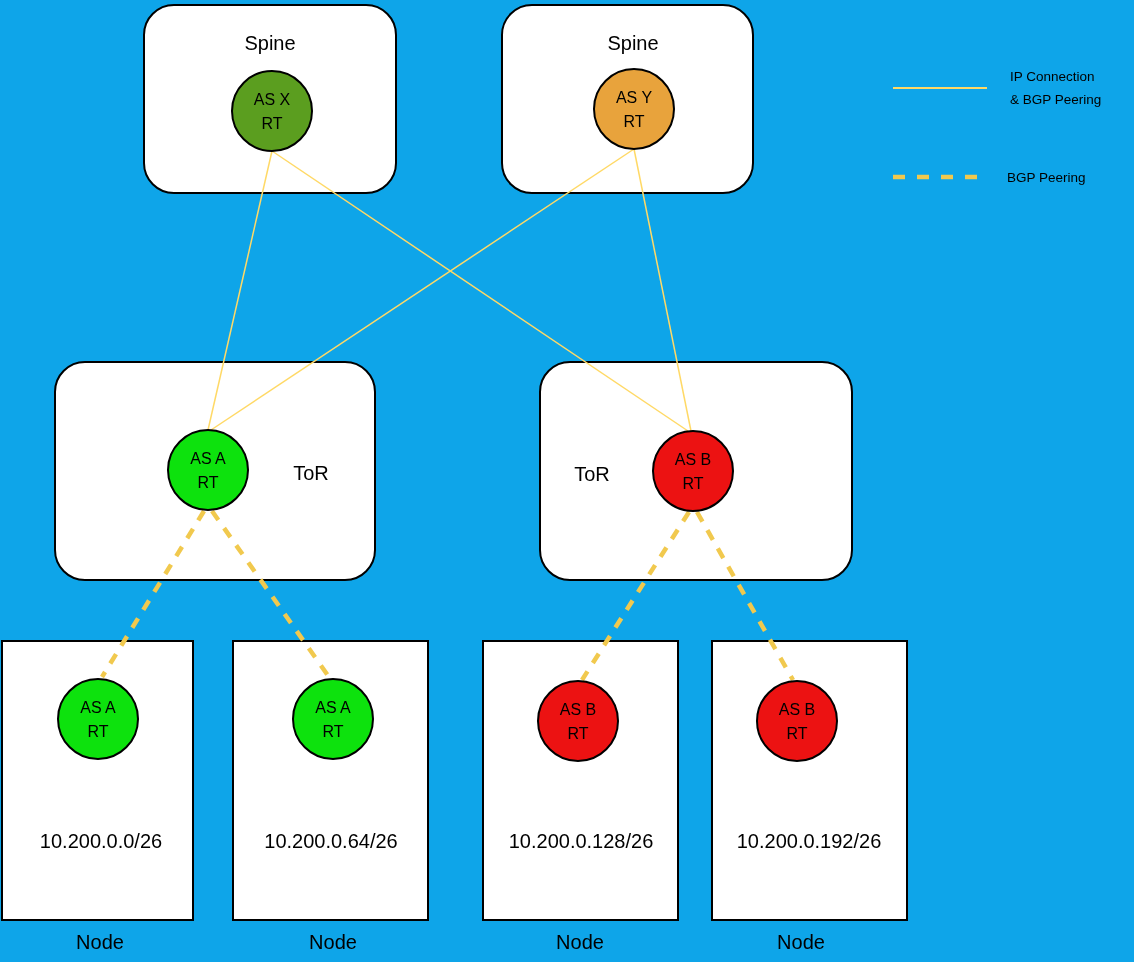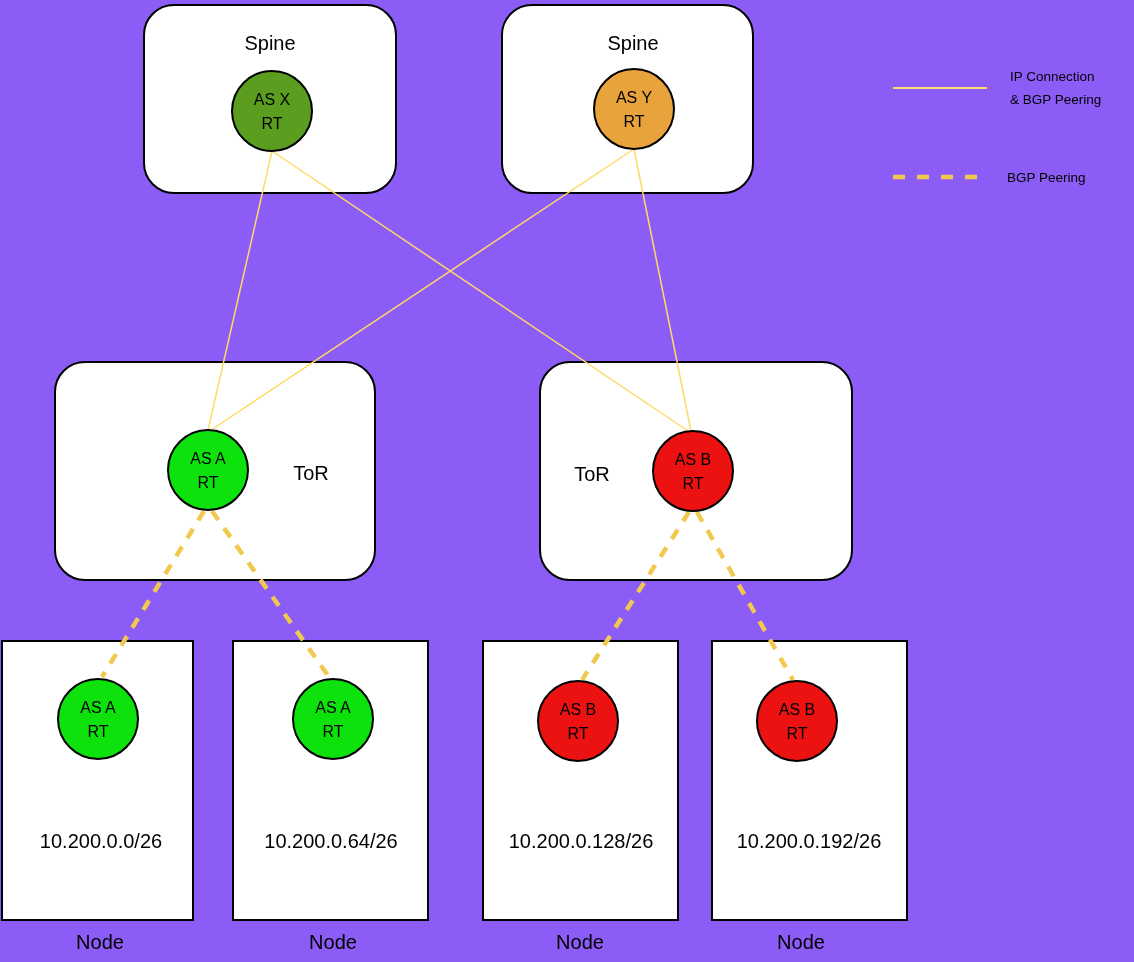--- a/index.html
+++ b/index.html
@@ -1,20 +1,20 @@
 <!DOCTYPE html>
 <html><head>
 <meta charset="utf-8">
 <style>
   html, body { margin: 0; padding: 0; background: #ffffff; }
   .canvas {
     position: relative;
     width: 1134px;
     height: 962px;
-    background: #8b5cf6;
+    background: #0ea5e9;
     font-family: "Liberation Sans", sans-serif;
   }
   svg text {
     font-family: "Liberation Sans", sans-serif;
     fill: #000000;
   }
   .group-box { fill: #ffffff; stroke: #000000; stroke-width: 2; }
   .node-box  { fill: #ffffff; stroke: #000000; stroke-width: 2; }
   .router-circle { stroke: #000000; stroke-width: 2; }
   .link-solid { fill: none; stroke-width: 1.5; }

